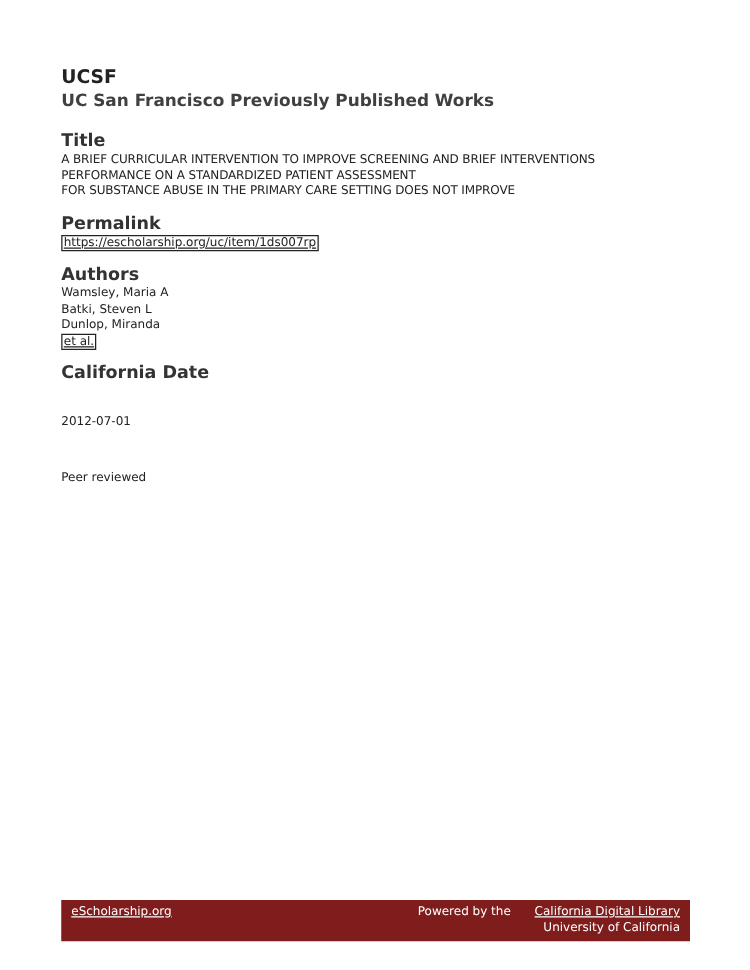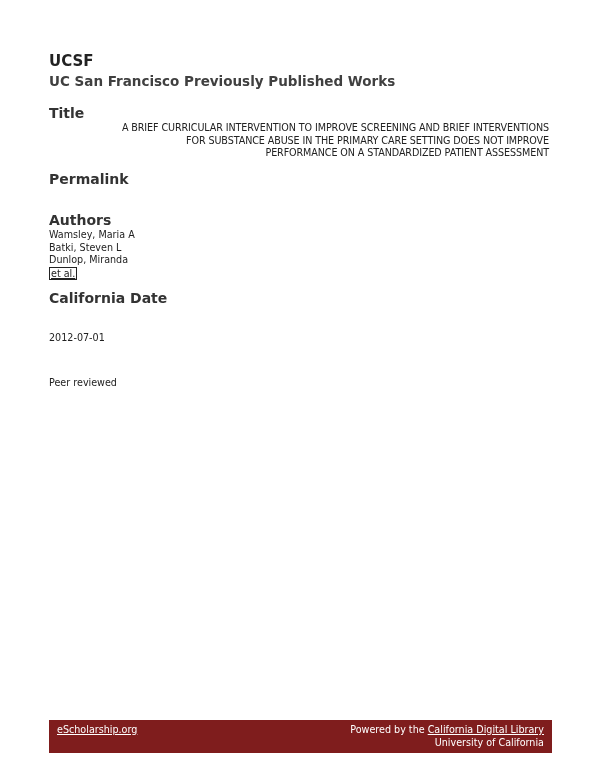--- a/index.html
+++ b/index.html
@@ -89,38 +89,42 @@
     }
     .footer-right {
       position: absolute;
       right: 8px;
       top: 4px;
       text-align: right;
     }
     .footer-right a {
       color: #ffffff;
       text-decoration: underline;
+      margin-left: 16px;
     }
   </style>
 </head>
 <body>
 
 <div class="page">
 
   <div class="campus">UCSF</div>
   <div class="series">UC San Francisco Previously Published Works</div>
 
   <div class="section-label" style="top:106px;">Title</div>
-  <div class="section-text title-text" style="top:122px;text-align:right;">
+  <div class="section-text title-text" style="top:122px;">
     <div>A BRIEF CURRICULAR INTERVENTION TO IMPROVE SCREENING AND BRIEF INTERVENTIONS</div>
+    <div>PERFORMANCE ON A STANDARDIZED PATIENT ASSESSMENT</div>
     <div>FOR SUBSTANCE ABUSE IN THE PRIMARY CARE SETTING DOES NOT IMPROVE</div>
-    <div>PERFORMANCE ON A STANDARDIZED PATIENT ASSESSMENT</div>
   </div>
 
   <div class="section-label" style="top:172px;">Permalink</div>
+  <div class="section-text" style="top:188px;">
+    <a class="boxed-link">https://escholarship.org/uc/item/1ds007rp</a>
+  </div>
 
   <div class="section-label" style="top:213px;">Authors</div>
   <div class="section-text" style="top:229px;">
     <span class="author">Wamsley, Maria A</span>
     <span class="author">Batki, Steven L</span>
     <span class="author">Dunlop, Miranda</span>
     <a class="boxed-link">et al.</a>
   </div>
 
   <div class="section-label" style="top:291px;">California Date</div>

